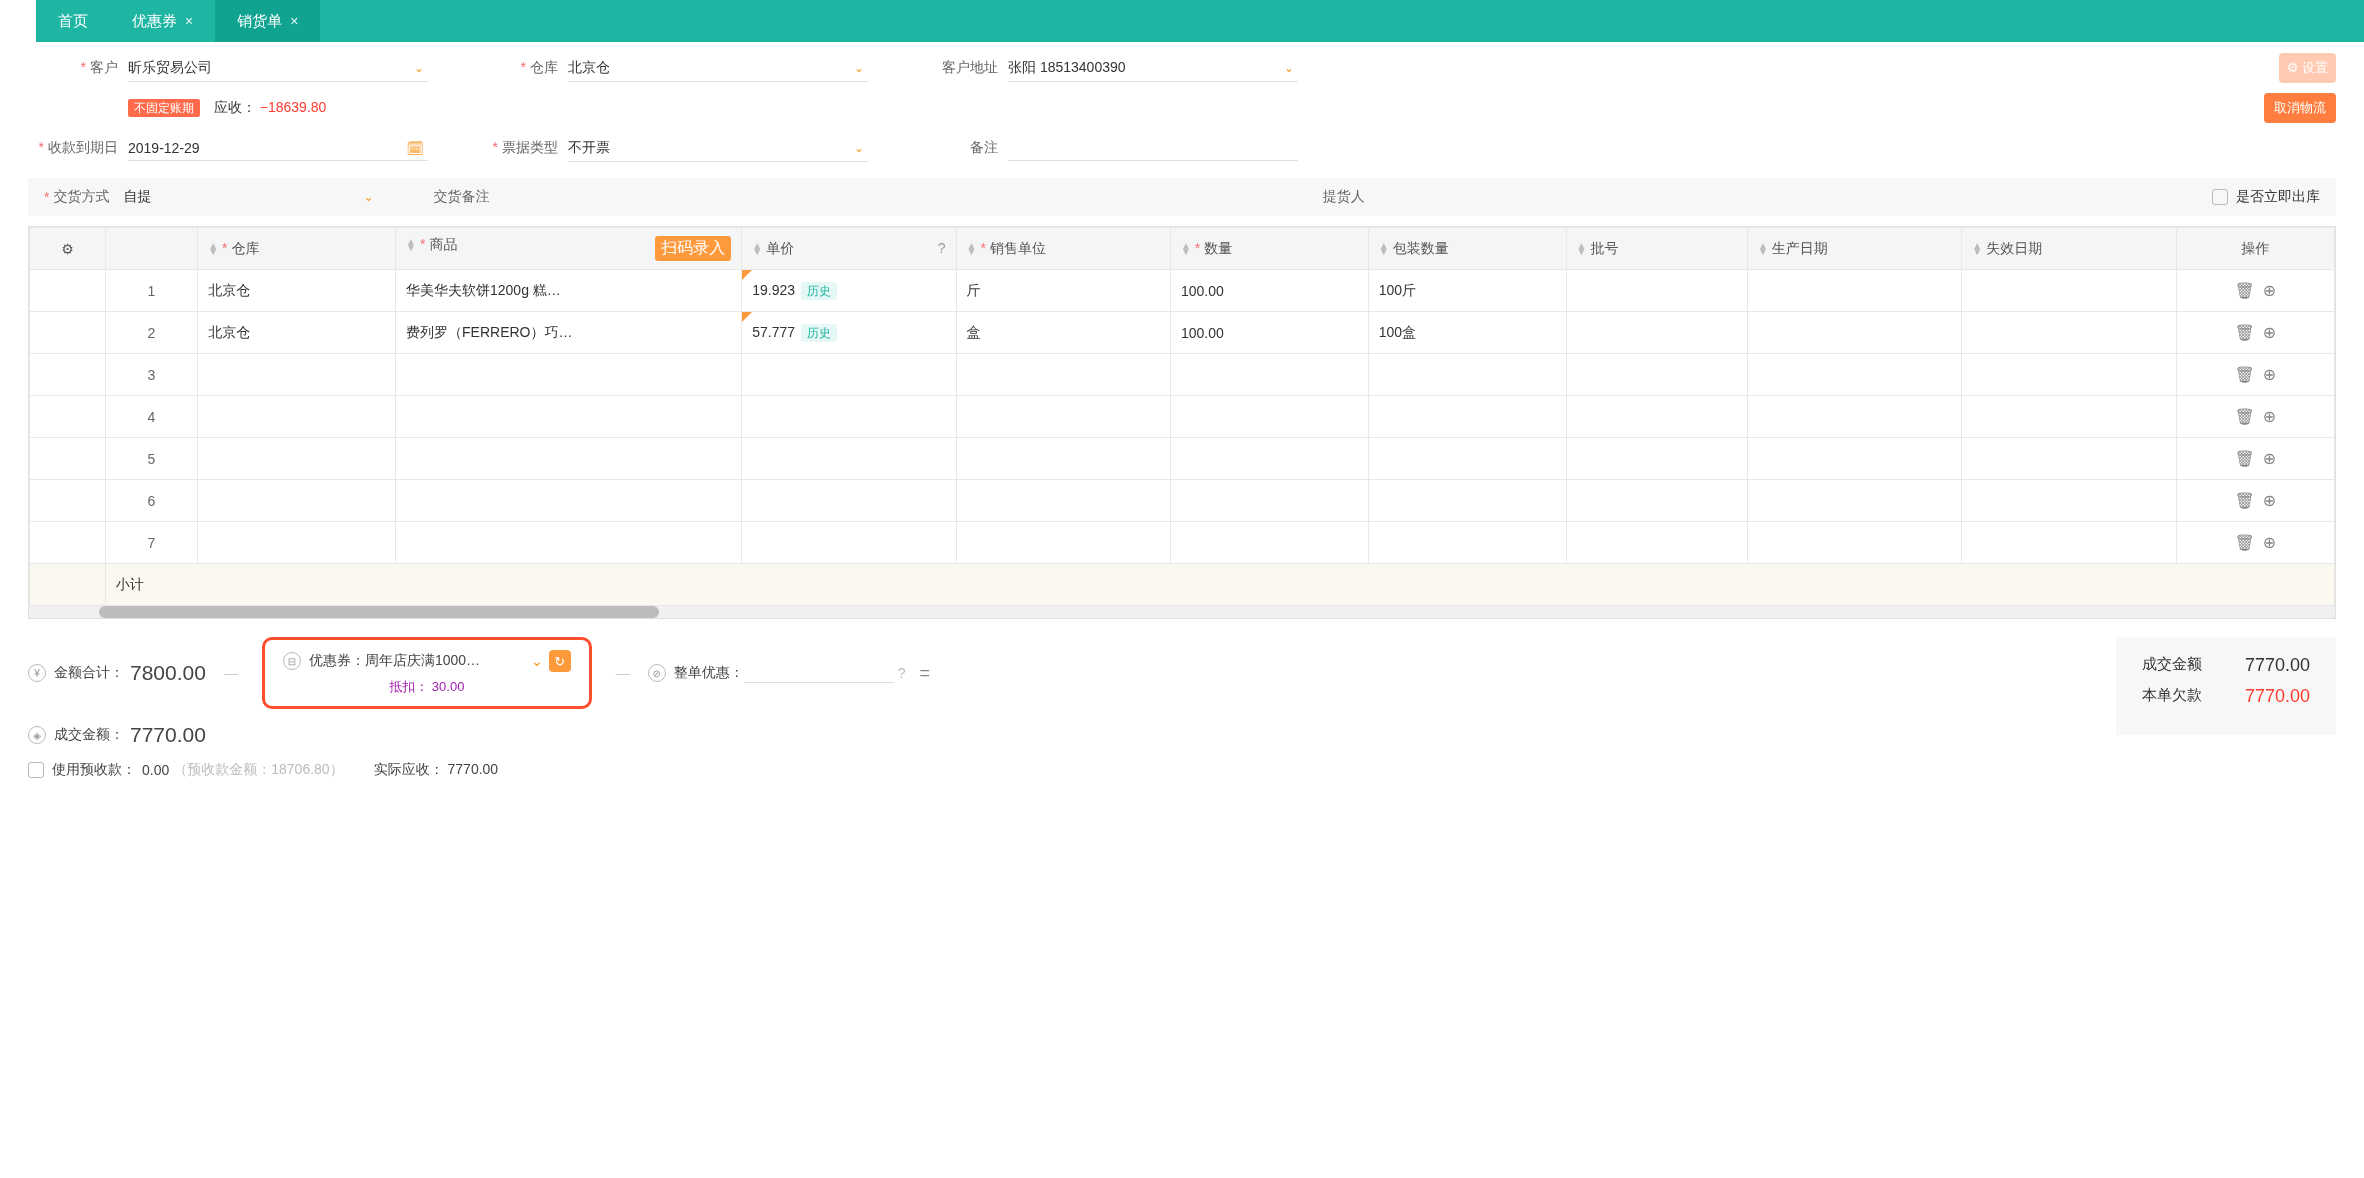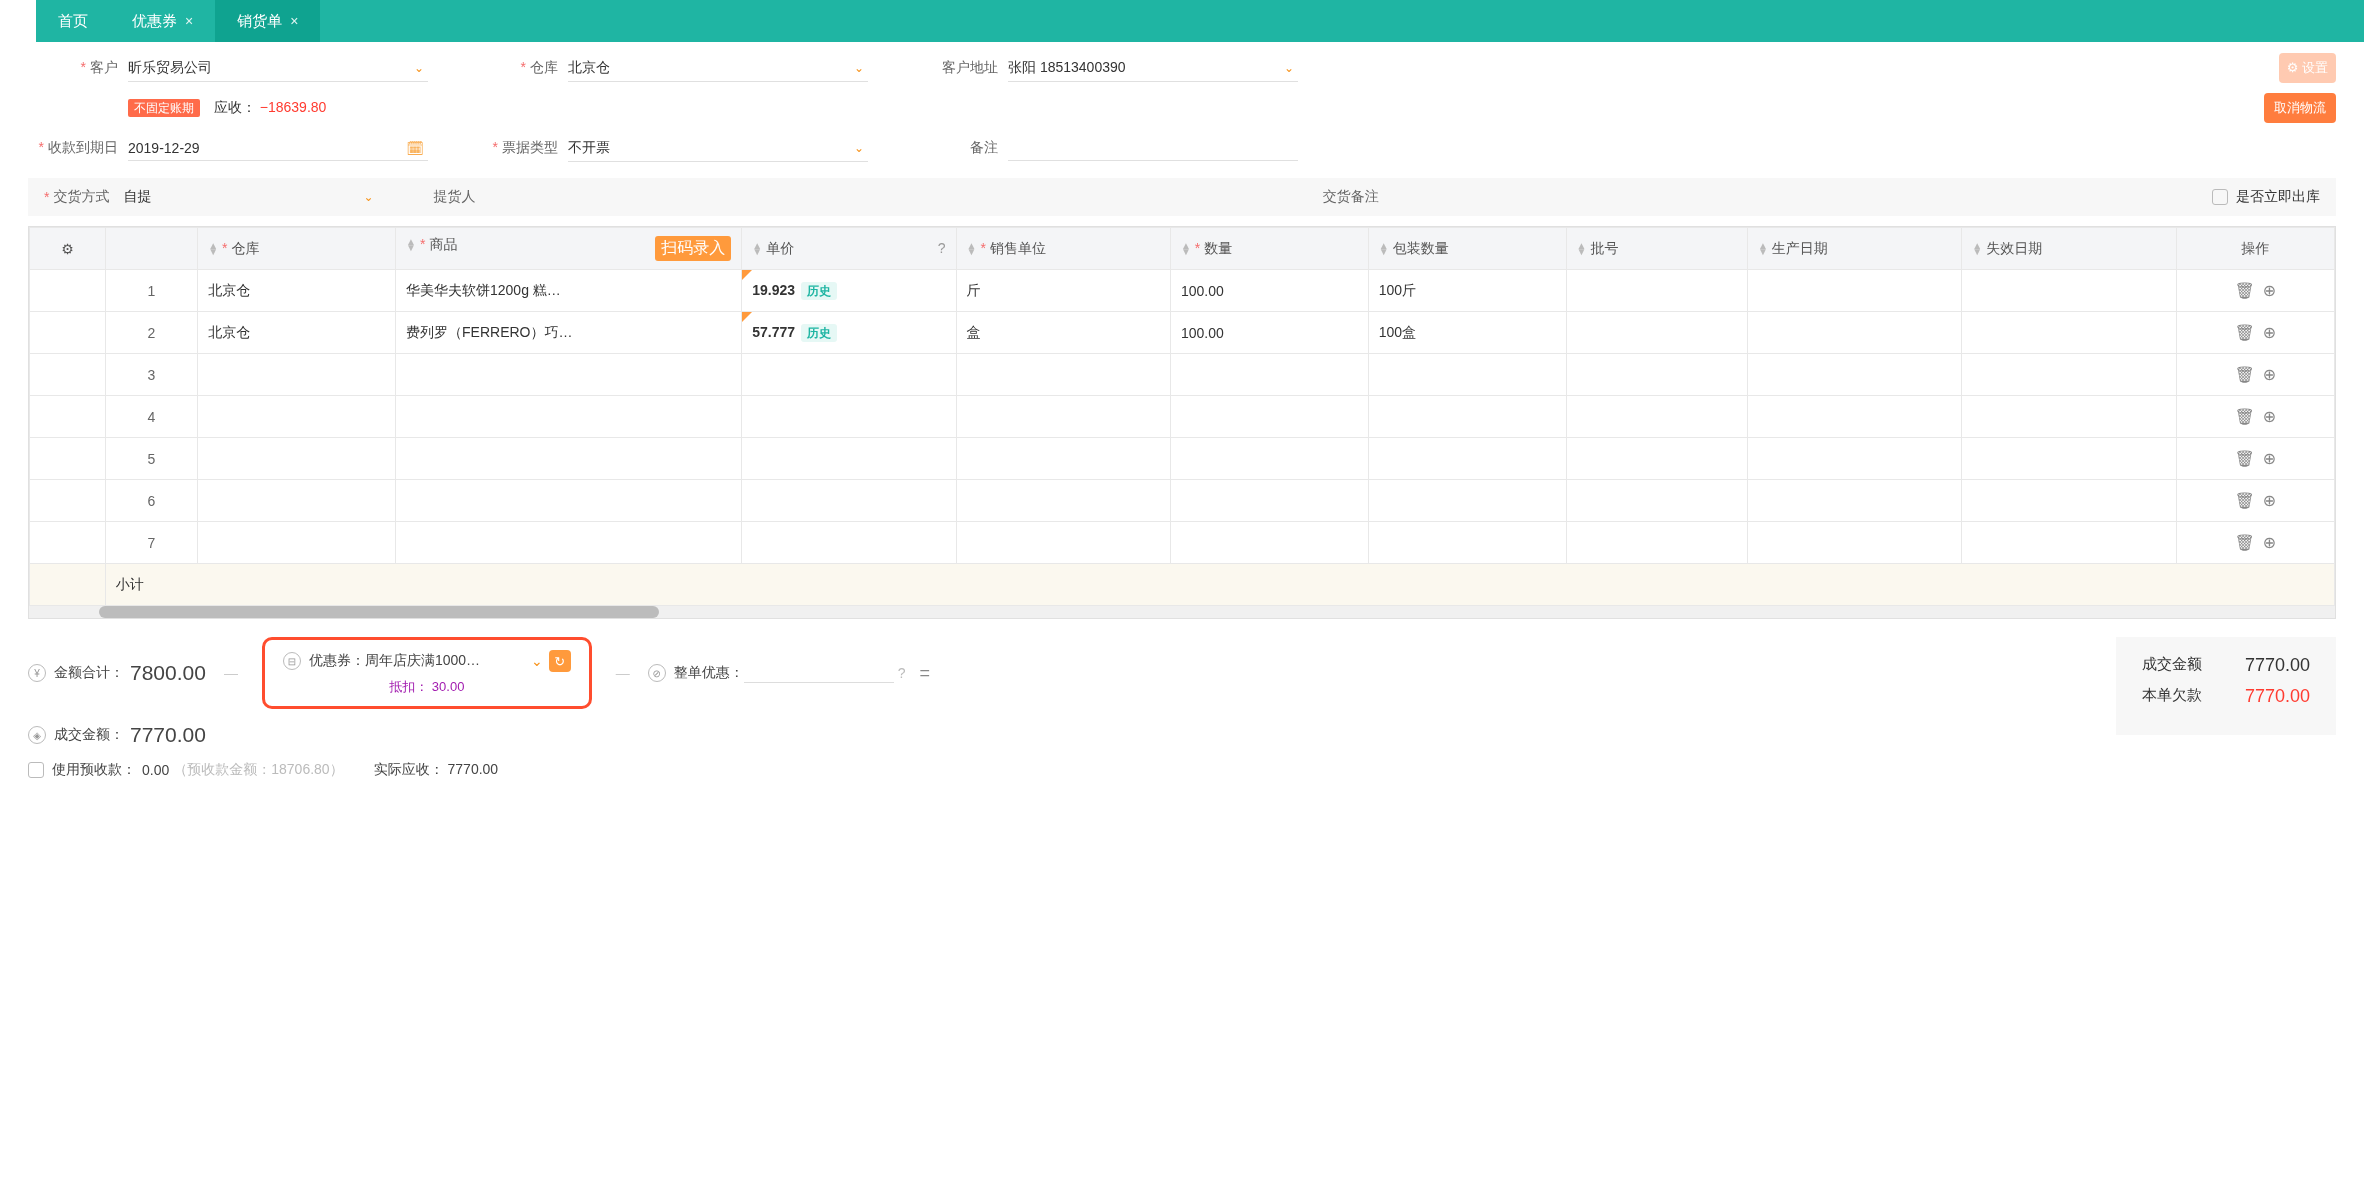--- a/index.html
+++ b/index.html
@@ -42,21 +42,21 @@
 th, td { border: 1px solid #e8e8e8; padding: 8px 10px; text-align: left; font-size: 14px; height: 42px; overflow: hidden; white-space: nowrap; text-overflow: ellipsis; }
 th { background: #f4f5f7; color: #555; font-weight: normal; }
 .col-gear { width: 46px; text-align: center; }
 .col-idx { width: 56px; text-align: center; color: #666; }
 .col-ops { width: 96px; text-align: center; }
 .sort { color: #bbb; font-size: 10px; margin-right: 4px; display: inline-flex; flex-direction: column; line-height: 6px; vertical-align: middle; }
 .sort::before { content: "▲"; }
 .sort::after { content: "▼"; }
 .scan-badge { background: #ff9a3c; color: #fff; font-size: 16px; padding: 2px 6px; border-radius: 3px; float: right; }
 .help-ico { float: right; color: #999; }
-.price-cell { position: relative; font-weight: bold; }
+.price-cell { position: relative; }
 .corner { position: absolute; top: 0; left: 0; width: 0; height: 0; border-top: 10px solid #ff9a3c; border-right: 10px solid transparent; }
 .hist-badge { background: #e6f8f5; color: #1fb5a3; font-size: 12px; padding: 2px 6px; border-radius: 3px; margin-left: 6px; }
 .op-icon { color: #888; margin: 0 4px; cursor: pointer; font-size: 16px; }
 tr.subtotal td { background: #fbf8ef; }
 .hscroll { height: 12px; background: #f0f0f0; position: relative; }
 .hscroll .thumb { position: absolute; left: 70px; width: 560px; height: 12px; background: #bcbcbc; border-radius: 6px; }
 
 
 .footer { display: flex; padding: 18px 28px 12px; align-items: flex-start; }
 .footer-left { flex: 1; }
@@ -166,25 +166,25 @@
 </div>
 
 <div class="delivery-bar">
   <div class="seg">
     <span class="req2">*</span>
       <span class="label2">交货方式</span>
     <span class="val"><span>自提</span></span>
     <span class="dd2">⌄</span>
   </div>
   <div class="seg" style="flex:1;">
+    <span class="label2">交货备注</span>
+    <span class="val"> </span>
+  </div>
+  <div class="seg" style="flex:1;">
     <span class="label2">提货人</span>
-    <span class="val"> </span>
-  </div>
-  <div class="seg" style="flex:1;">
-    <span class="label2">交货备注</span>
     <span class="val"> </span>
   </div>
   <div class="seg" style="margin-right:0;">
     <span class="checkbox"></span>
     <span>是否立即出库</span>
   </div>
 </div>
 
 <div class="table-wrap">
   <table>

